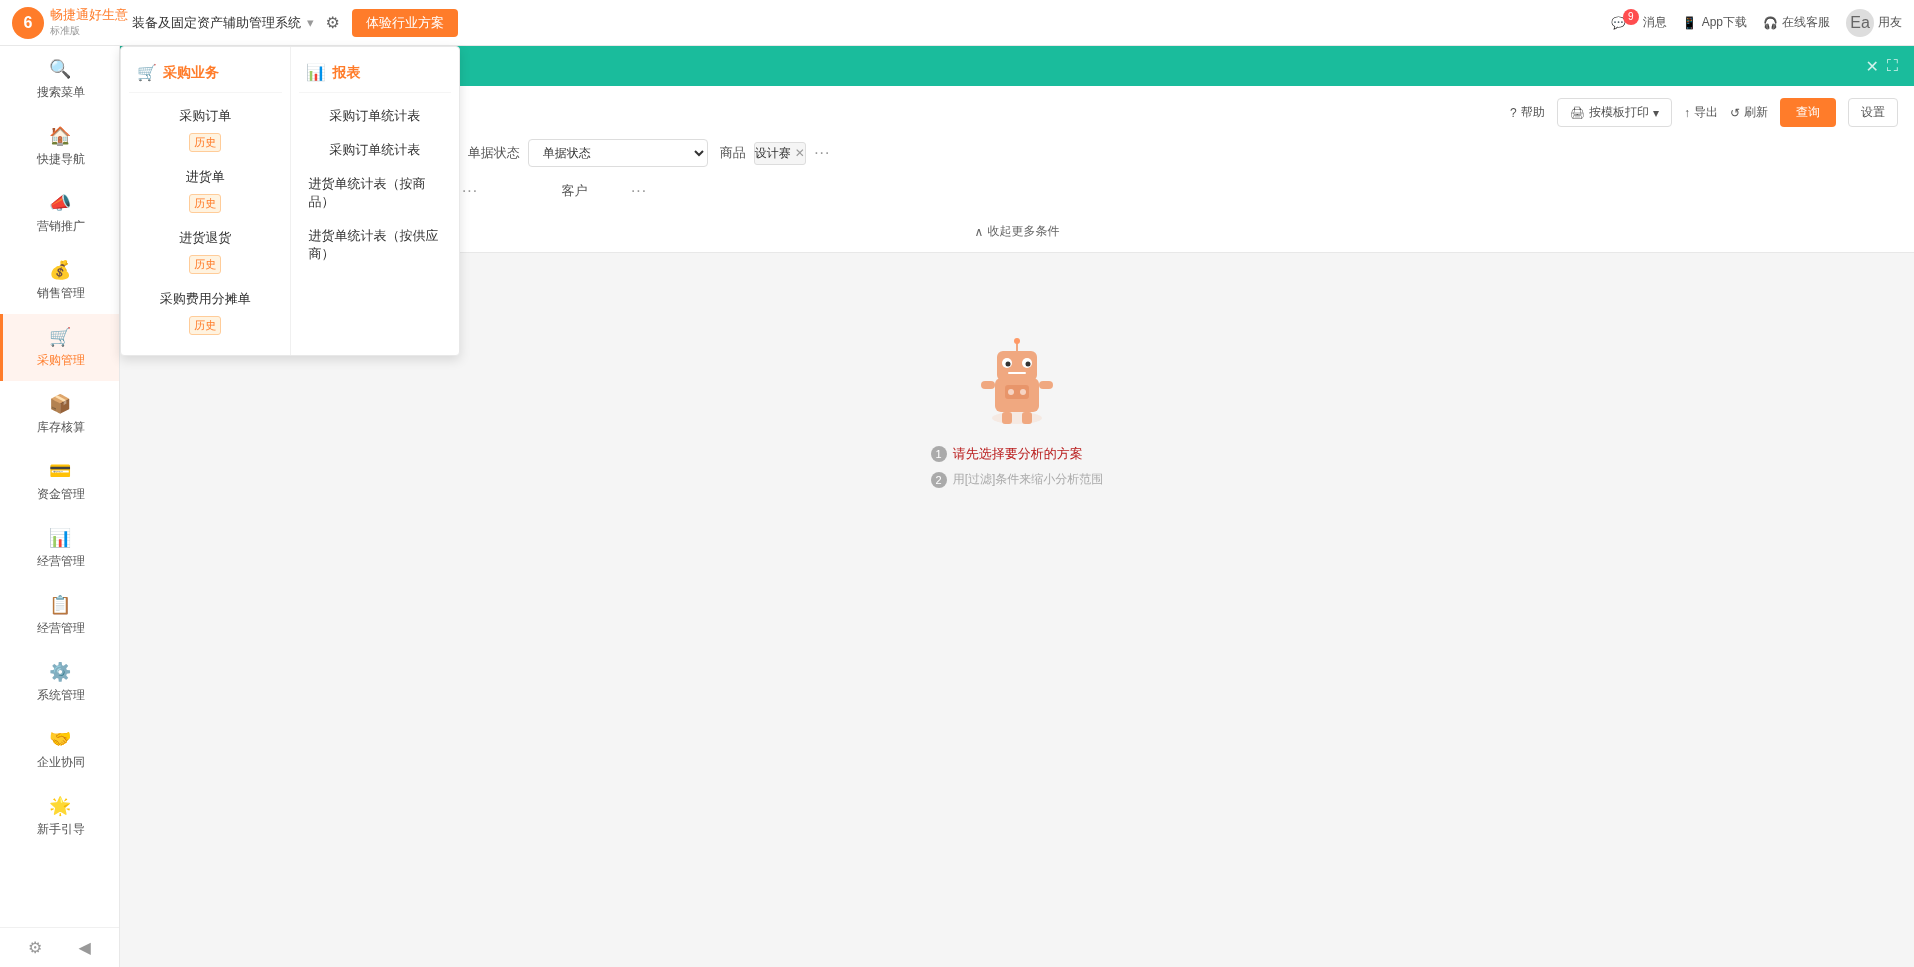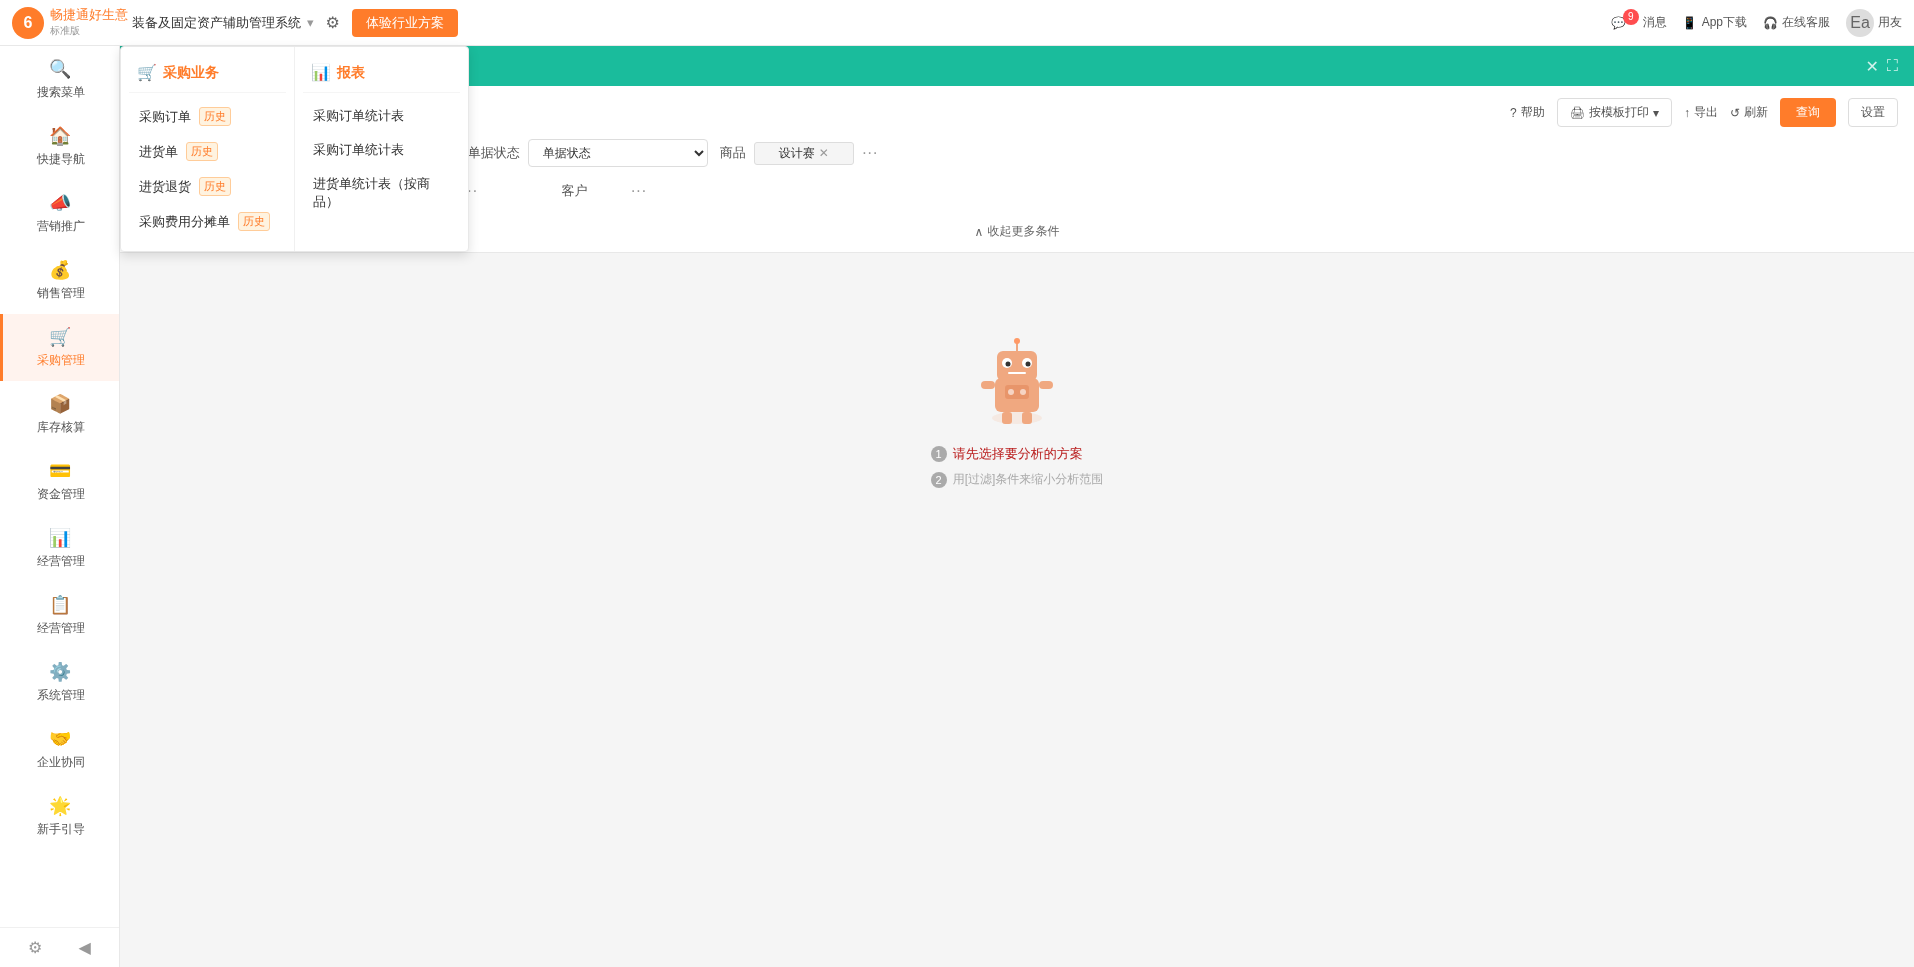--- a/index.html
+++ b/index.html
@@ -161,21 +161,21 @@
     }
     .filter-date-range {
       display: flex; align-items: center; gap: 6px;
     }
     .date-shortcut {
       color: #1abc9c; cursor: pointer; font-size: 12px;
     }
     .tag {
       display: inline-flex; align-items: center; gap: 4px;
       background: #f5f5f5; border: 1px solid #ddd;
-      border-radius: 3px; padding: 2px 24px; font-size: 12px;
+      border-radius: 3px; padding: 2px 0; font-size: 12px;
       color: #333;
     }
     .tag-close { color: #999; cursor: pointer; }
     .ellipsis-btn { color: #999; cursor: pointer; font-size: 16px; }
 
     .filter-row-2 {
       display: flex; align-items: center; gap: 24px; flex-wrap: wrap;
     }
     .collapse-btn {
       display: flex; align-items: center; gap: 4px;
@@ -209,21 +209,21 @@
     }
     .dropdown-col-title {
       display: flex; align-items: center; gap: 6px;
       color: #ff7c2a; font-size: 14px; font-weight: bold;
       padding: 4px 8px 10px; border-bottom: 1px solid #f5f5f5; margin-bottom: 6px;
     }
     .dropdown-col-title-icon { font-size: 16px; }
     .dropdown-menu-item {
       display: flex; align-items: center; gap: 8px;
       padding: 8px 10px; cursor: pointer; border-radius: 3px;
-      color: #333; font-size: 13px;
+      color: #333; font-size: 13px; flex-direction: column;
     }
     .history-badge {
       background: #fff3e0; color: #ff7c2a;
       border: 1px solid #ffcc99; border-radius: 3px;
       padding: 1px 4px; font-size: 11px;
     }
   </style>
 </head>
 <body>
 
@@ -496,14 +496,17 @@
     </div>
     <div class="dropdown-menu-item">
       <span>采购订单统计表</span>
     </div>
     <div class="dropdown-menu-item">
       <span>采购订单统计表</span>
     </div>
     <div class="dropdown-menu-item">
       <span>进货单统计表（按商品）</span>
     </div>
+    <div class="dropdown-menu-item">
+      <span>进货单统计表（按供应商）</span>
+    </div>
   </div>
 </div>
 
 </body></html>

